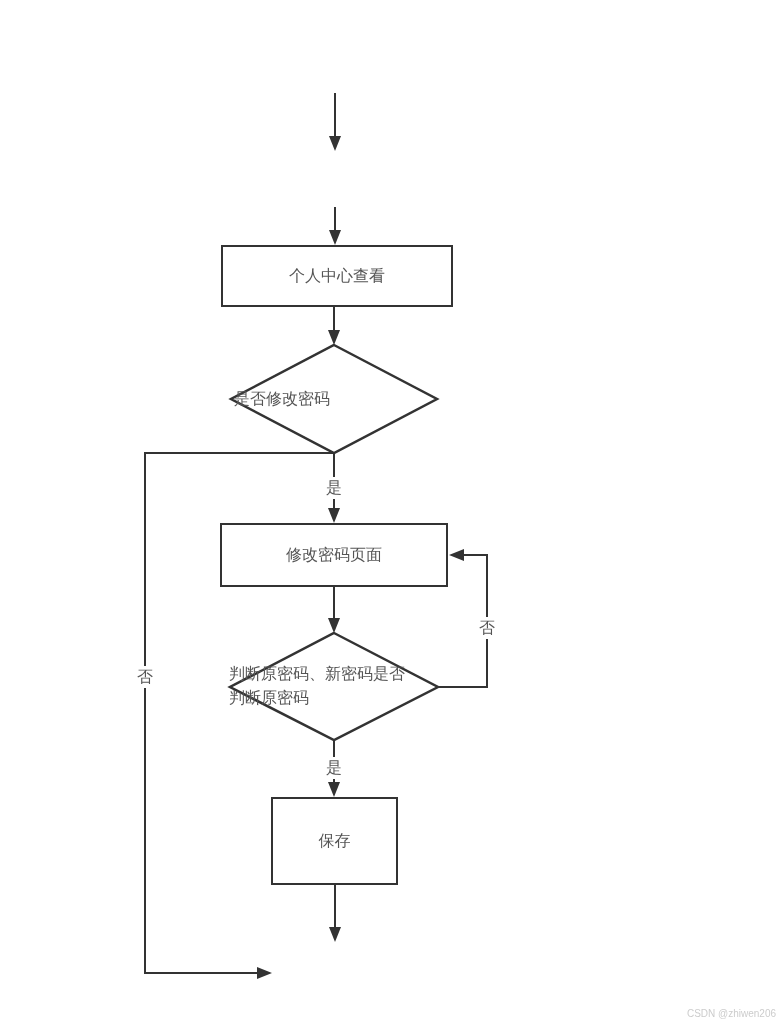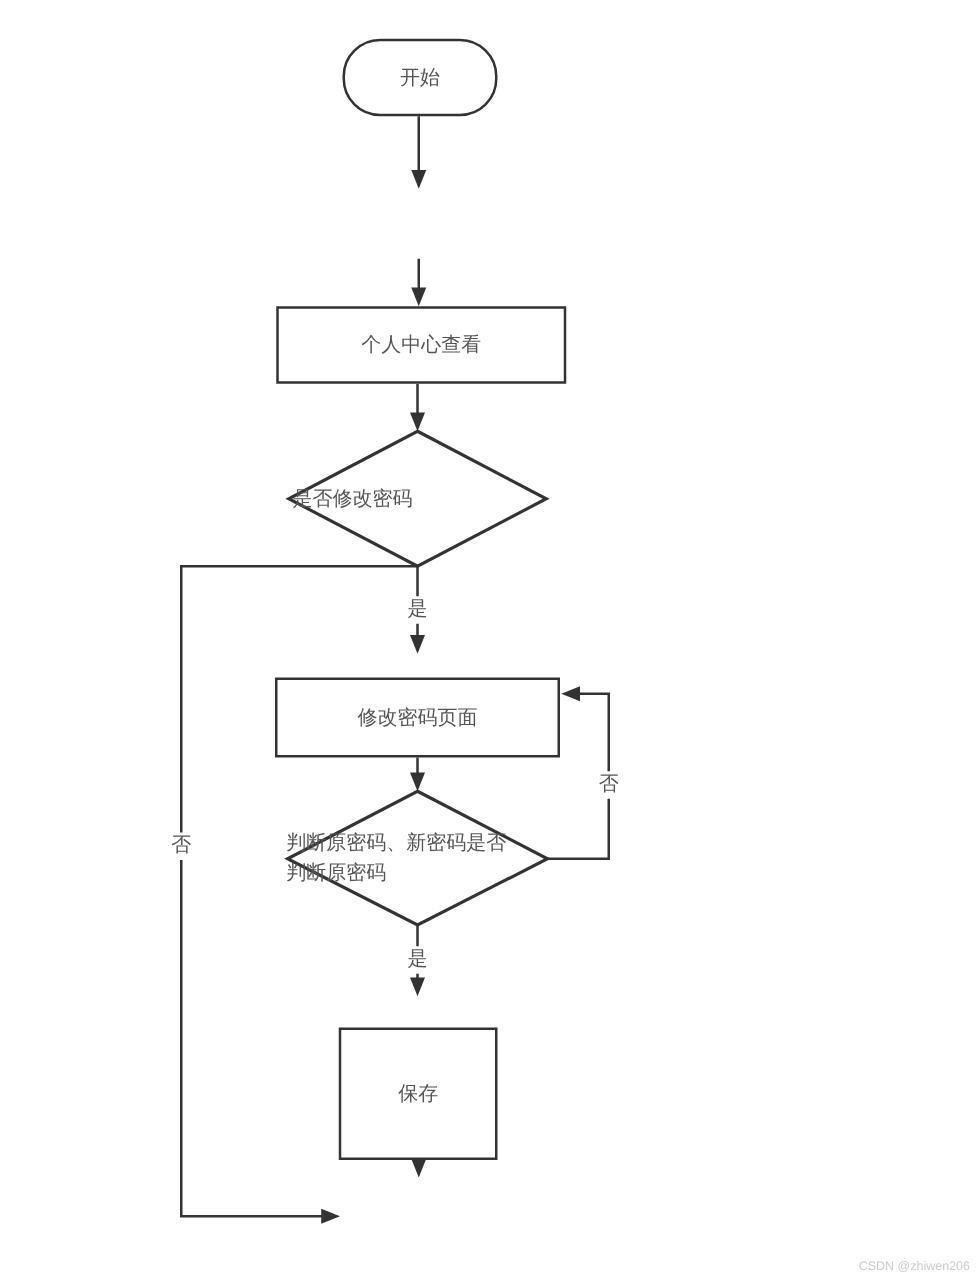--- a/index.html
+++ b/index.html
@@ -107,28 +107,27 @@
     <path d="M334 453 H145 V973 H258"></path>
     <polygon class="arrowhead" points="272,973 257,967 257,979"></polygon>
 
     <path d="M438 687 H487 V555 H462"></path>
     <polygon class="arrowhead" points="449,555 464,549 464,561"></polygon>
 
     <polygon class="diamond" points="334,345 437,399 334,453 231,399"></polygon>
     <polygon class="diamond" points="334,633 438,687 334,740 230,687"></polygon>
   </svg>
 
-  <div class="node terminator" style="left:274px; top:31px; width:124px; height:62px;">开始</div>
 
 
   <div class="node" style="left:221px; top:245px; width:232px; height:62px;">个人中心查看</div>
 
-  <div class="node" style="left:220px; top:542px; width:228px; height:64px;">修改密码页面</div>
+  <div class="node" style="left:220px; top:523px; width:228px; height:64px;">修改密码页面</div>
 
-  <div class="node" style="left:271px; top:822px; width:127px; height:106px;">保存</div>
+  <div class="node" style="left:271px; top:797px; width:127px; height:88px;">保存</div>
 
 
   <div class="diamond-label" style="left:234px; top:388px; width:200px;">是否修改密码</div>
 
   <div class="diamond-label" style="left:229px; top:663px; width:212px;">
     <span>判断原密码、新密码是否</span><br>
     <span>判断原密码</span>
   </div>
 
   <div class="edge-label" style="left:334px; top:488px;">是</div>

